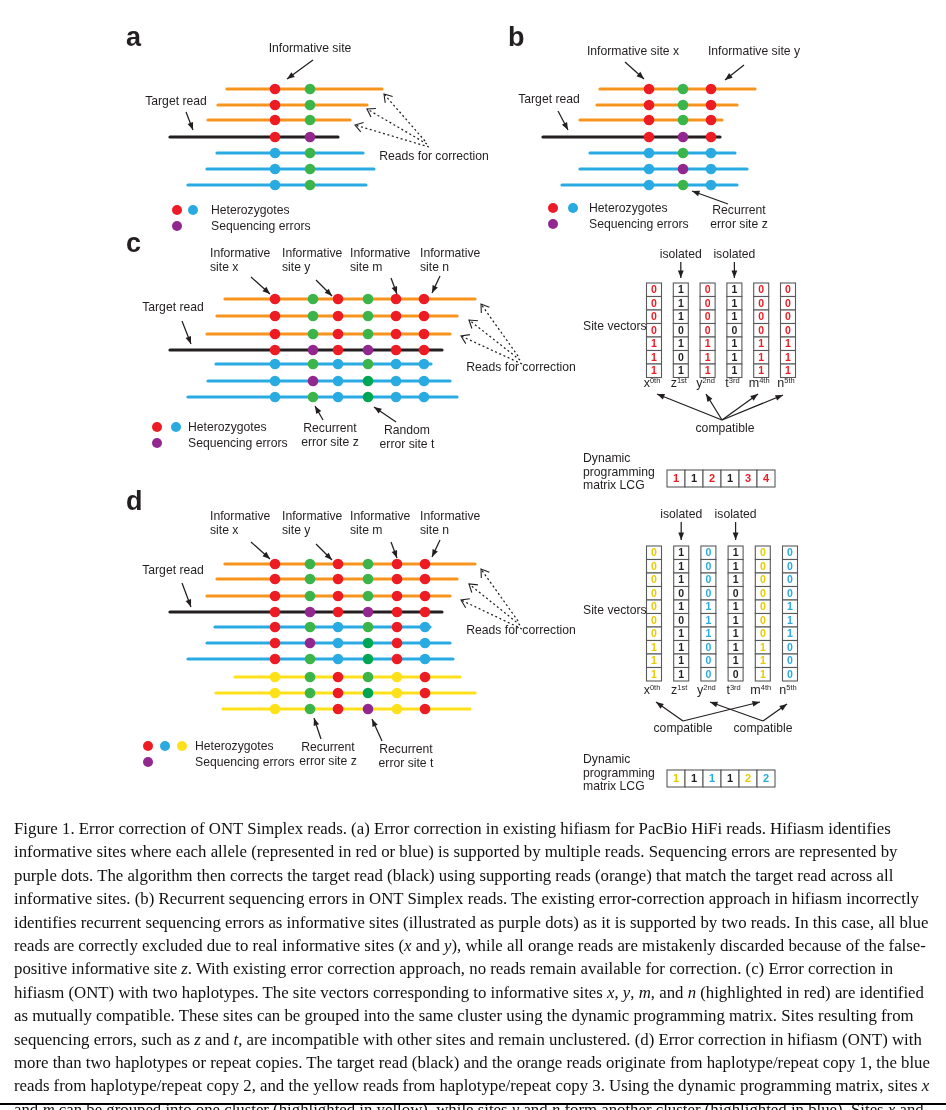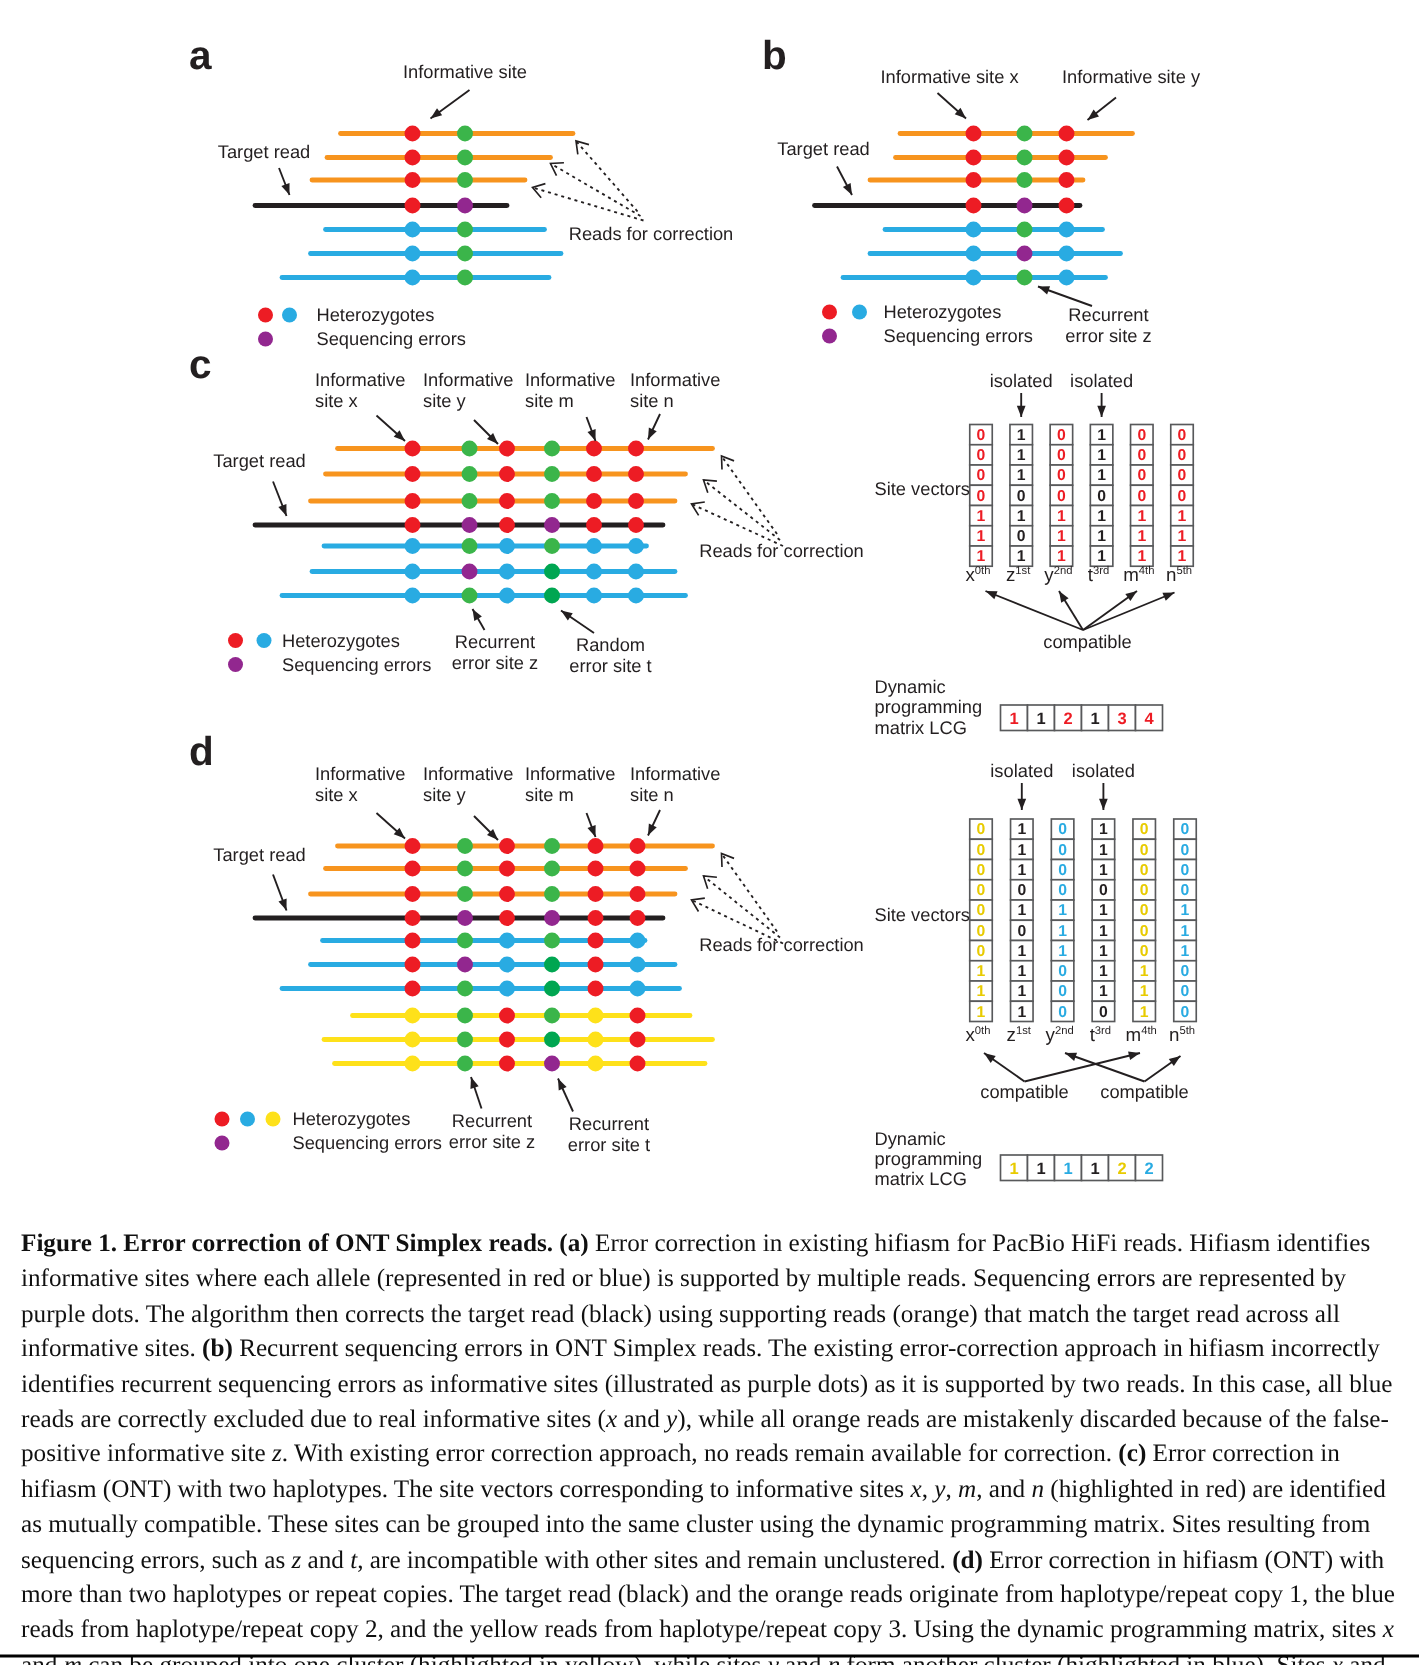--- a/index.html
+++ b/index.html
@@ -2,21 +2,21 @@
 <html><head>
 <meta charset="utf-8">
 <style>
   html,body{margin:0;padding:0;background:#fff;}
   #page{position:relative;width:946px;height:1110px;background:#ffffff;overflow:hidden;
         font-family:"Liberation Sans",sans-serif;}
   svg.panel{position:absolute;overflow:visible;}
   svg.panel text{font-family:"Liberation Sans",sans-serif;}
   .caption{position:absolute;left:14px;top:817px;width:919px;
            font-family:"Liberation Serif",serif;font-size:16.8px;line-height:23.4px;color:#101010;}
-  .caption .b{font-weight:bold;}
+  .caption .b{font-weight:normal;}
   .caption .i{font-style:italic;}
   .rule{position:absolute;left:0;top:1103px;width:946px;height:2px;background:#000;}
 </style>
 </head>
 <body>
 
 <div id="page">
   <svg class="panel" viewBox="0 0 390 228" style="left: 110px; top: 10px; width: 390px; height: 228px;">
       <text x="16" y="36" text-anchor="start" font-size="27" fill="#231f20" font-weight="bold">a</text>
       <line x1="117" y1="79" x2="272" y2="79" stroke="#f7941e" stroke-width="3.2" stroke-linecap="round"></line>

